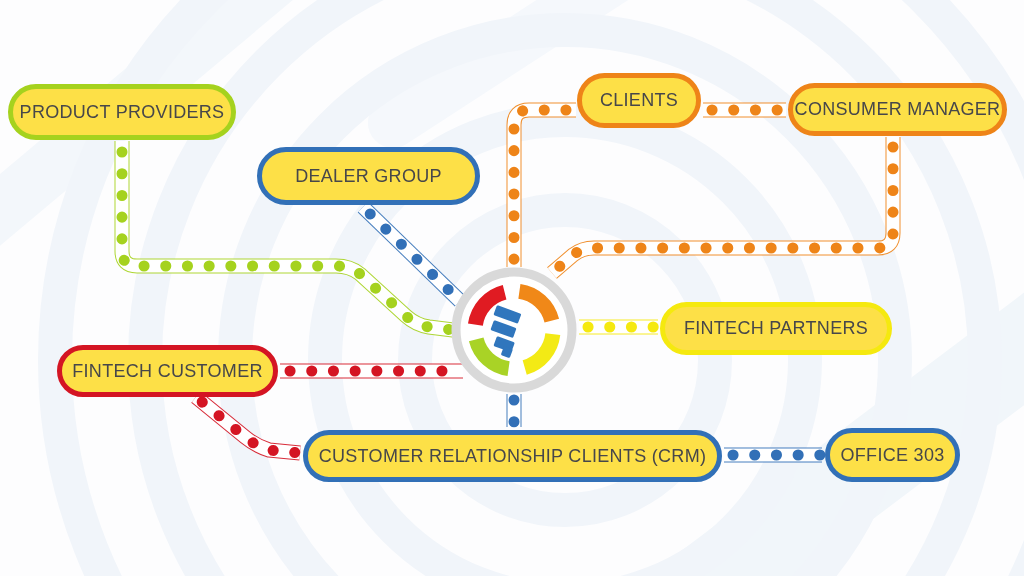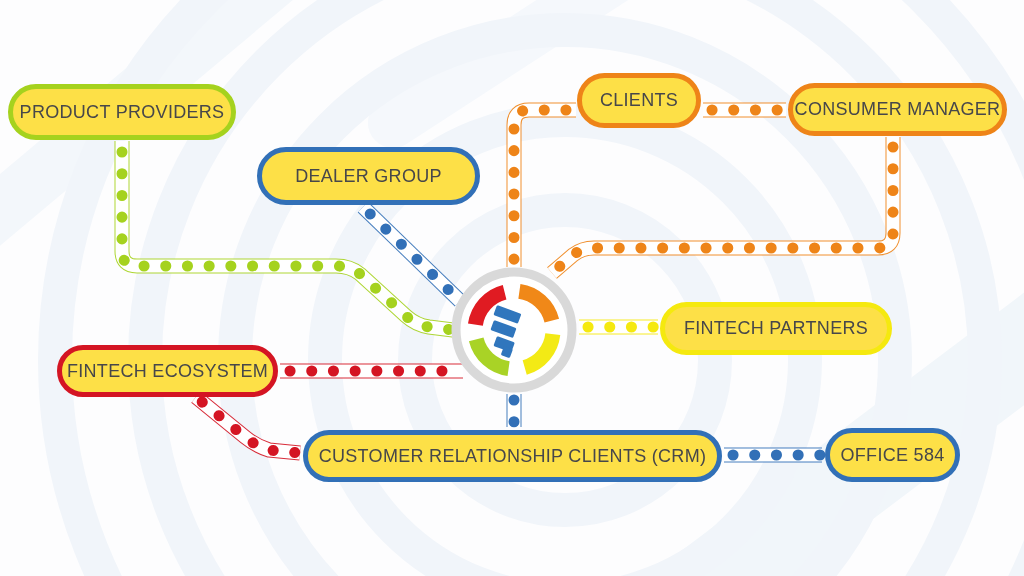--- a/index.html
+++ b/index.html
@@ -108,22 +108,22 @@
       <div class="node" style="left: 577px; top: 73px; width: 124px; height: 55px; border-color: rgb(238, 132, 24); border-width: 5px; border-radius: 27.5px;">
         <span class="label">CLIENTS</span>
       </div>
       <div class="node" style="left: 788px; top: 83px; width: 219px; height: 53px; border-color: rgb(238, 132, 24); border-width: 5px; border-radius: 26.5px;">
         <span class="label">CONSUMER MANAGER</span>
       </div>
       <div class="node" style="left: 660px; top: 302px; width: 232px; height: 53px; border-color: rgb(245, 233, 15); border-width: 5px; border-radius: 26.5px;">
         <span class="label">FINTECH PARTNERS</span>
       </div>
       <div class="node" style="left: 57px; top: 345px; width: 221px; height: 52px; border-color: rgb(212, 21, 35); border-width: 5px; border-radius: 26px;">
-        <span class="label">FINTECH ECOSYSTEM</span>
+        <span class="label">FINTECH CUSTOMER</span>
       </div>
       <div class="node" style="left: 303px; top: 430px; width: 419px; height: 52px; border-color: rgb(50, 112, 183); border-width: 5px; border-radius: 26px;">
         <span class="label">CUSTOMER RELATIONSHIP CLIENTS (CRM)</span>
       </div>
       <div class="node" style="left: 825px; top: 428px; width: 135px; height: 54px; border-color: rgb(50, 112, 183); border-width: 5px; border-radius: 27px;">
-        <span class="label">OFFICE 584</span>
+        <span class="label">OFFICE 303</span>
       </div>
     </div>
 </div>
 
 </body></html>

